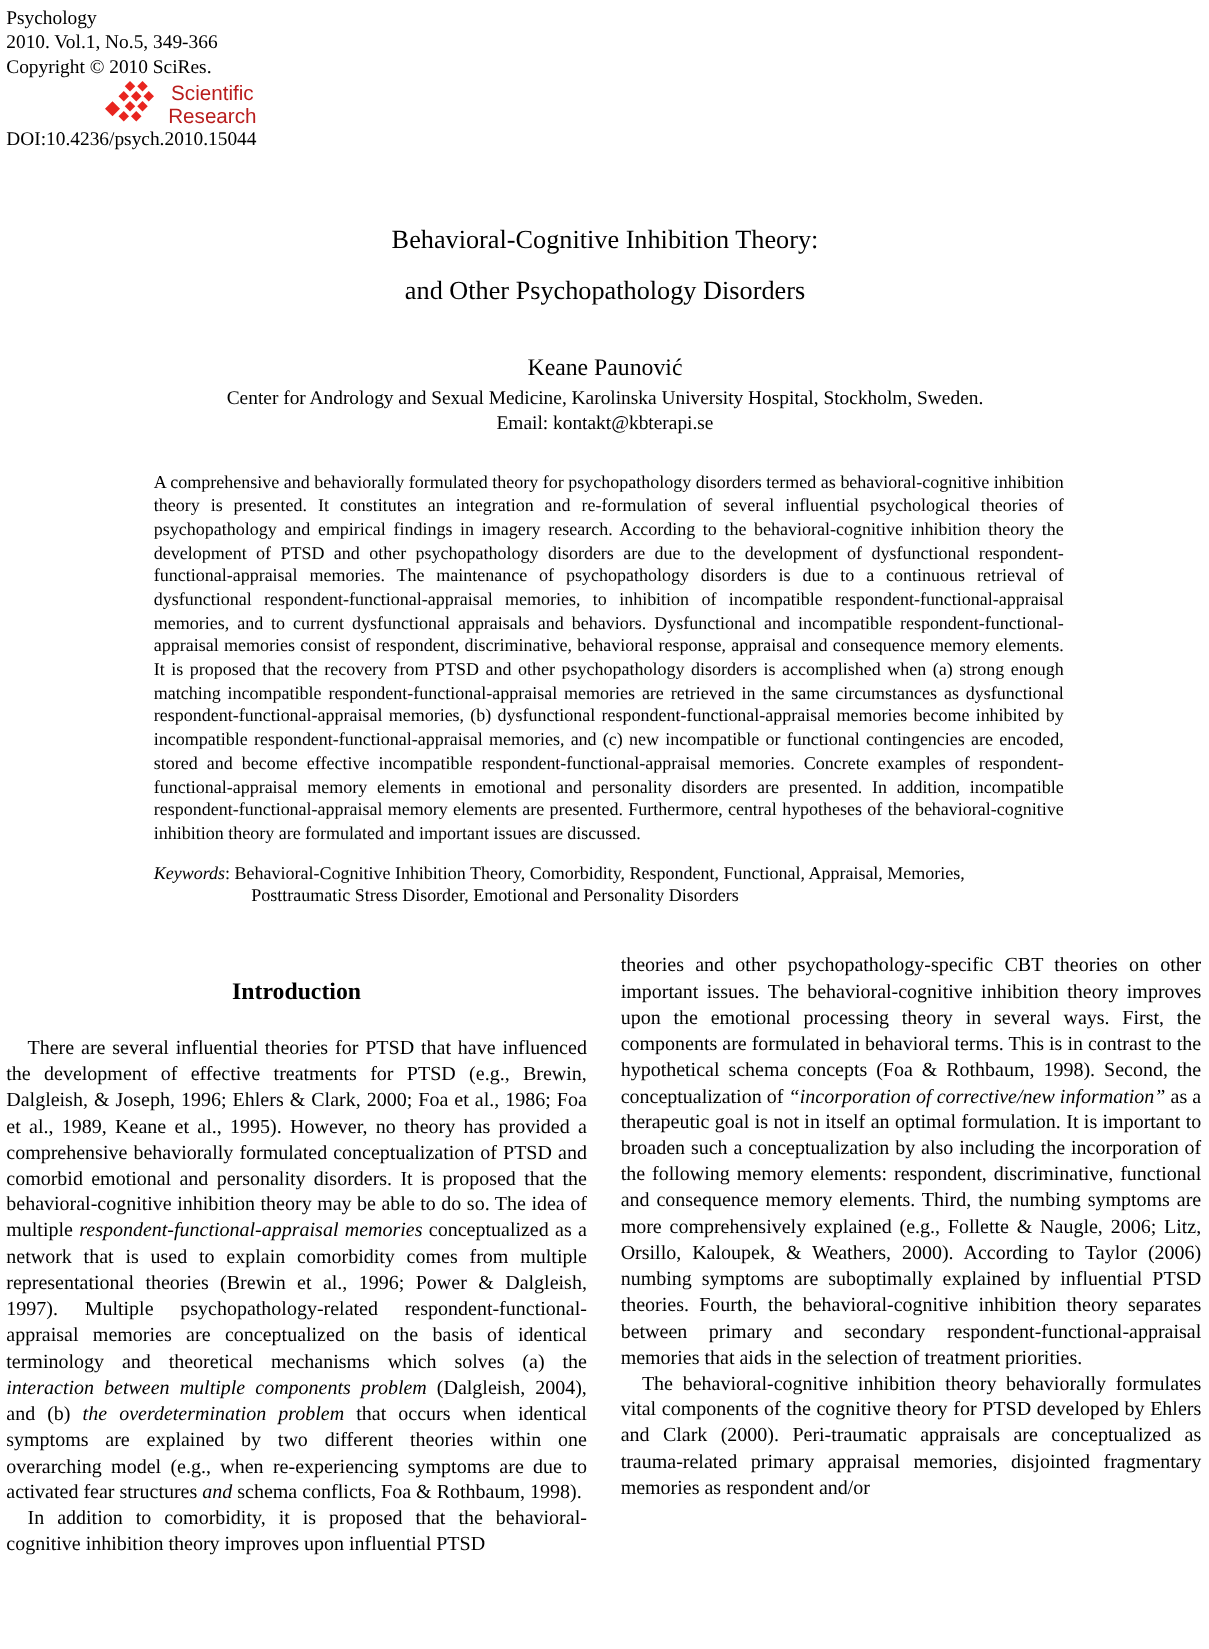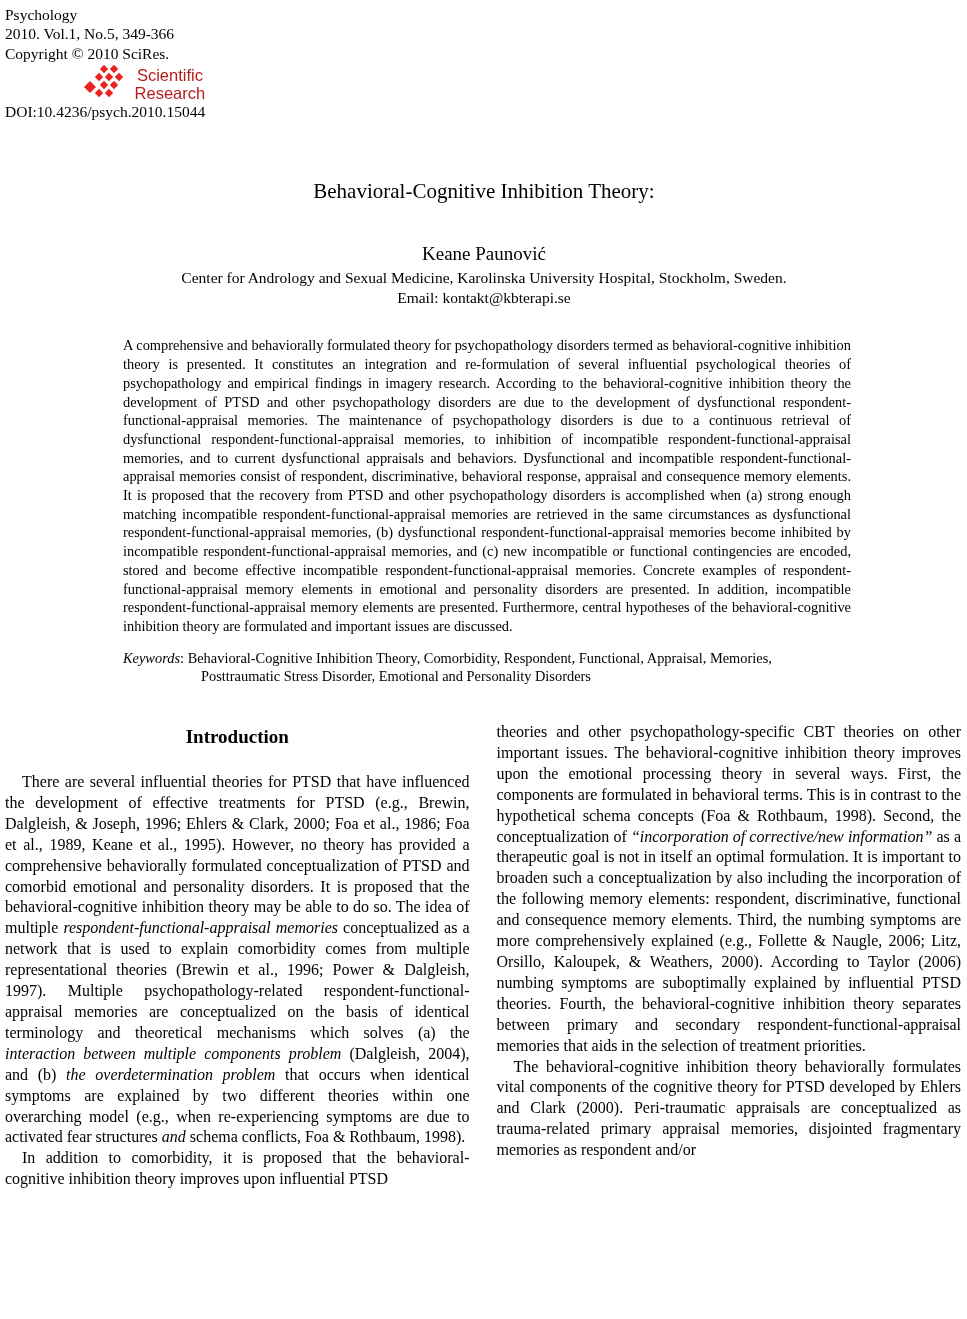--- a/index.html
+++ b/index.html
@@ -26,21 +26,21 @@
     margin:29px 112px 0 118px; font-size:14.4px; line-height:18.7px;
     text-align:justify; hyphens:auto; -webkit-hyphens:auto;
   }
   .keywords {
     margin:13px 112px 0 118px; font-size:14.4px; line-height:18.7px;
     padding-left:78px; text-indent:-78px; text-align:left;
   }
   .it { font-style:italic;text-align:right; }
   .cols { display:flex; gap:27px; margin-top:36px; padding:0 2px 0 0; }
   .col { flex:1 1 0; min-width:0; }
-  .sec-heading { font-size:19px; font-weight:bold; text-align:center; margin:2px 0 22px 0; line-height:26px; }
+  .sec-heading { font-size:19px; font-weight:bold; text-align:center; margin:18px 0 22px 0; line-height:26px; }
   .para {
     margin:0; font-size:16px; line-height:20.9px; text-align:justify;
     hyphens:auto; -webkit-hyphens:auto;
   }
   .indent { text-indent:17px; }
 </style>
 </head>
 <body>
 
 <div class="page">
@@ -71,20 +71,21 @@
           <div>Scientific</div>
           <div>Research</div>
         </div>
       </div>
       <div class="doi">DOI:10.4236/psych.2010.15044</div>
     </div>
   </header>
 
   <h1 class="title">
     <div>Behavioral-Cognitive Inhibition Theory:</div>
+    <div>and Other Psychopathology Disorders</div>
   </h1>
 
   <div class="author-block">
     <div class="author-name">Keane Paunović</div>
     <div>Center for Andrology and Sexual Medicine, Karolinska University Hospital, Stockholm, Sweden.</div>
     <div>Email: kontakt@kbterapi.se</div>
   </div>
 
   <div class="abstract">A comprehensive and behaviorally formulated theory for psychopathology disorders termed as behavioral-cognitive inhibition theory is presented. It constitutes an integration and re-formulation of several influential psychological theories of psychopathology and empirical findings in imagery research. According to the behavioral-cognitive inhibition theory the development of PTSD and other psychopathology disorders are due to the development of dysfunctional respondent-functional-appraisal memories. The maintenance of psychopathology disorders is due to a continuous retrieval of dysfunctional respondent-functional-appraisal memories, to inhibition of incompatible respondent-functional-appraisal memories, and to current dysfunctional appraisals and behaviors. Dysfunctional and incompatible respondent-functional-appraisal memories consist of respondent, discriminative, behavioral response, appraisal and consequence memory elements. It is proposed that the recovery from PTSD and other psychopathology disorders is accomplished when (a) strong enough matching incompatible respondent-functional-appraisal memories are retrieved in the same circumstances as dysfunctional respondent-functional-appraisal memories, (b) dysfunctional respondent-functional-appraisal memories become inhibited by incompatible respondent-functional-appraisal memories, and (c) new incompatible or functional contingencies are encoded, stored and become effective incompatible respondent-functional-appraisal memories. Concrete examples of respondent-functional-appraisal memory elements in emotional and personality disorders are presented. In addition, incompatible respondent-functional-appraisal memory elements are presented. Furthermore, central hypotheses of the behavioral-cognitive inhibition theory are formulated and important issues are discussed.</div>
 

